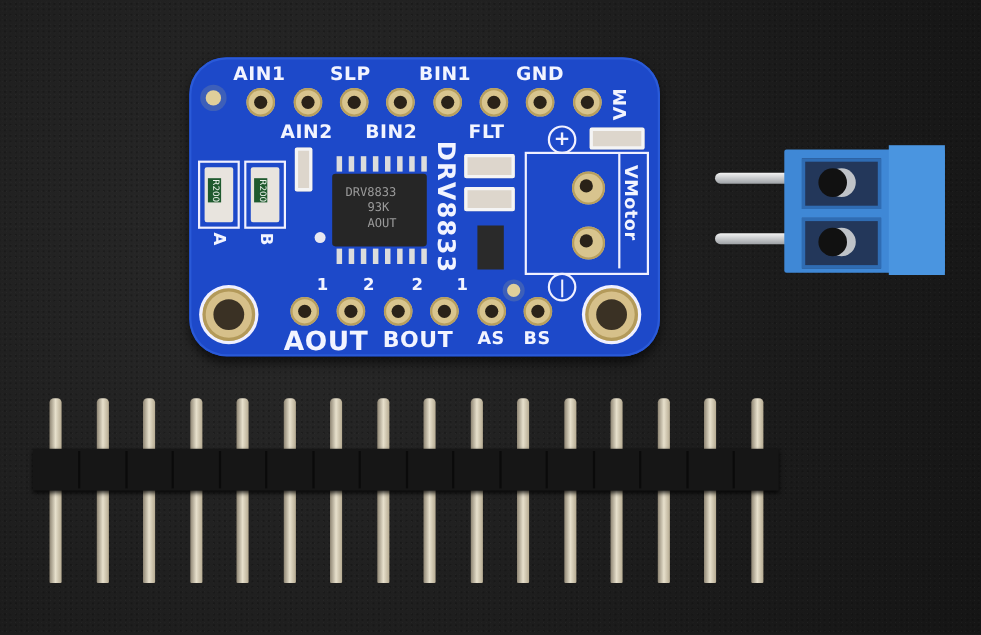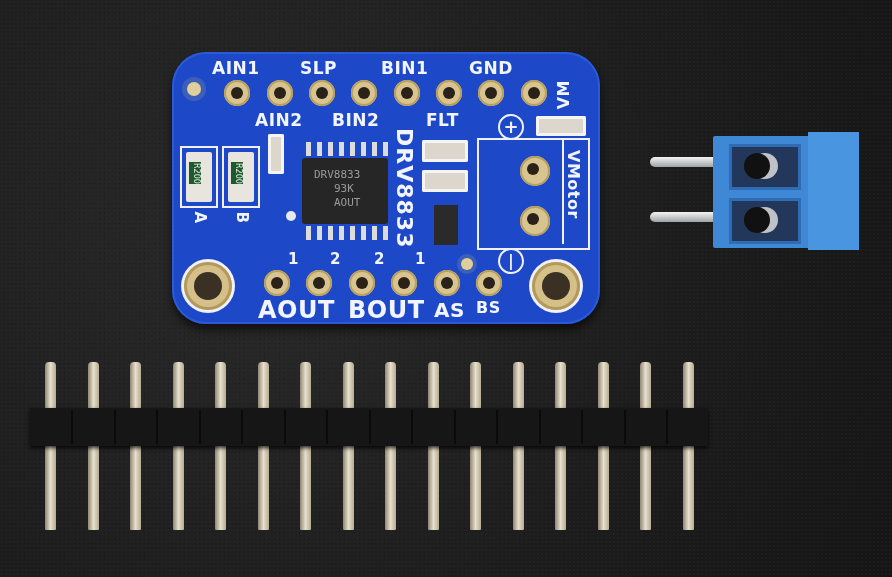--- a/index.html
+++ b/index.html
@@ -133,22 +133,22 @@
 <div class="fid" style="left:461px;top:258px;width:12px;height:12px;box-shadow:0 0 0 4px #3d5fb9;"></div>
 
 <div class="pad" style="left:264px;top:270px;"></div>
 <div class="pad" style="left:306px;top:270px;"></div>
 <div class="pad" style="left:349px;top:270px;"></div>
 <div class="pad" style="left:391px;top:270px;"></div>
 <div class="pad" style="left:434px;top:270px;"></div>
 <div class="pad" style="left:476px;top:270px;"></div>
 
 <span class="silk" style="left:258px;top:298px;font-size:24px;">AOUT</span>
-<span class="silk" style="left:348px;top:298px;font-size:24px;">BOUT</span>
-<span class="silk" style="left:434px;top:300px;font-size:20px;">AS</span>
+<span class="silk" style="left:348px;top:298px;font-size:20px;">BOUT</span>
+<span class="silk" style="left:434px;top:300px;font-size:16px;">AS</span>
 <span class="silk" style="left:476px;top:300px;font-size:16px;">BS</span>
 
 <div class="tpin" style="top:157px;"></div>
 <div class="tpin" style="top:212px;"></div>
 <div class="tblock">
   <div class="front"></div>
   <div class="tslot" style="top:8px;">
       <div class="screw"></div>
     </div>
   <div class="tslot" style="top:62px;">

